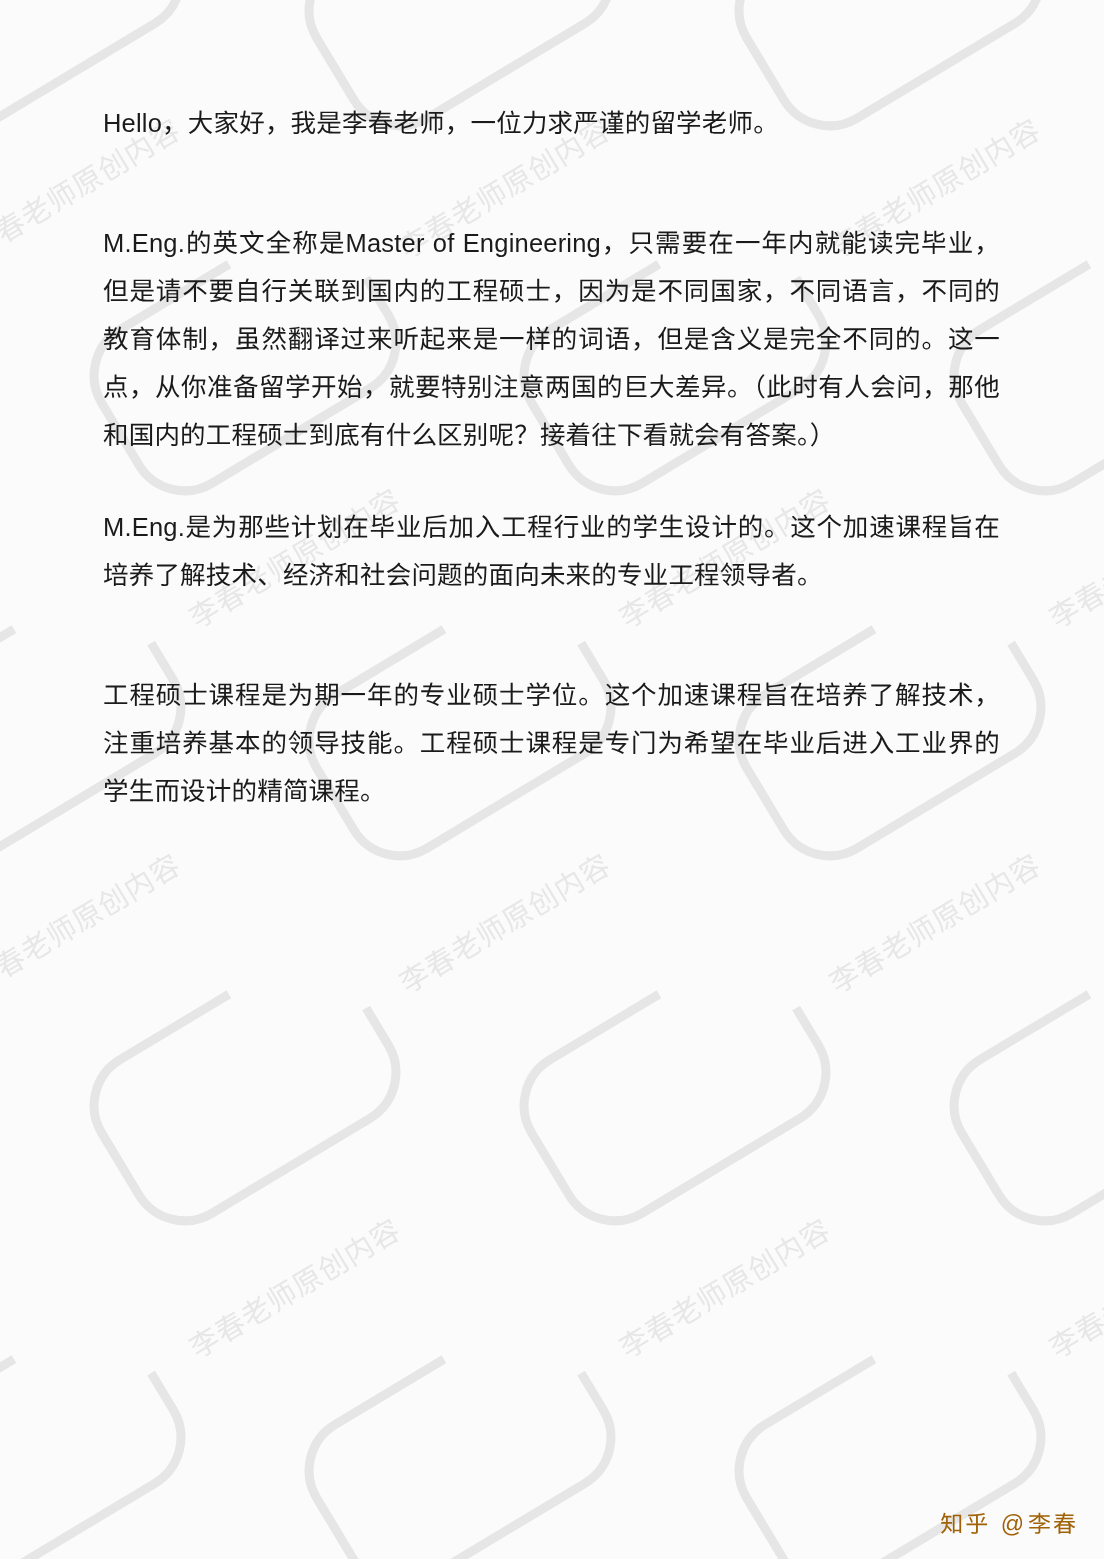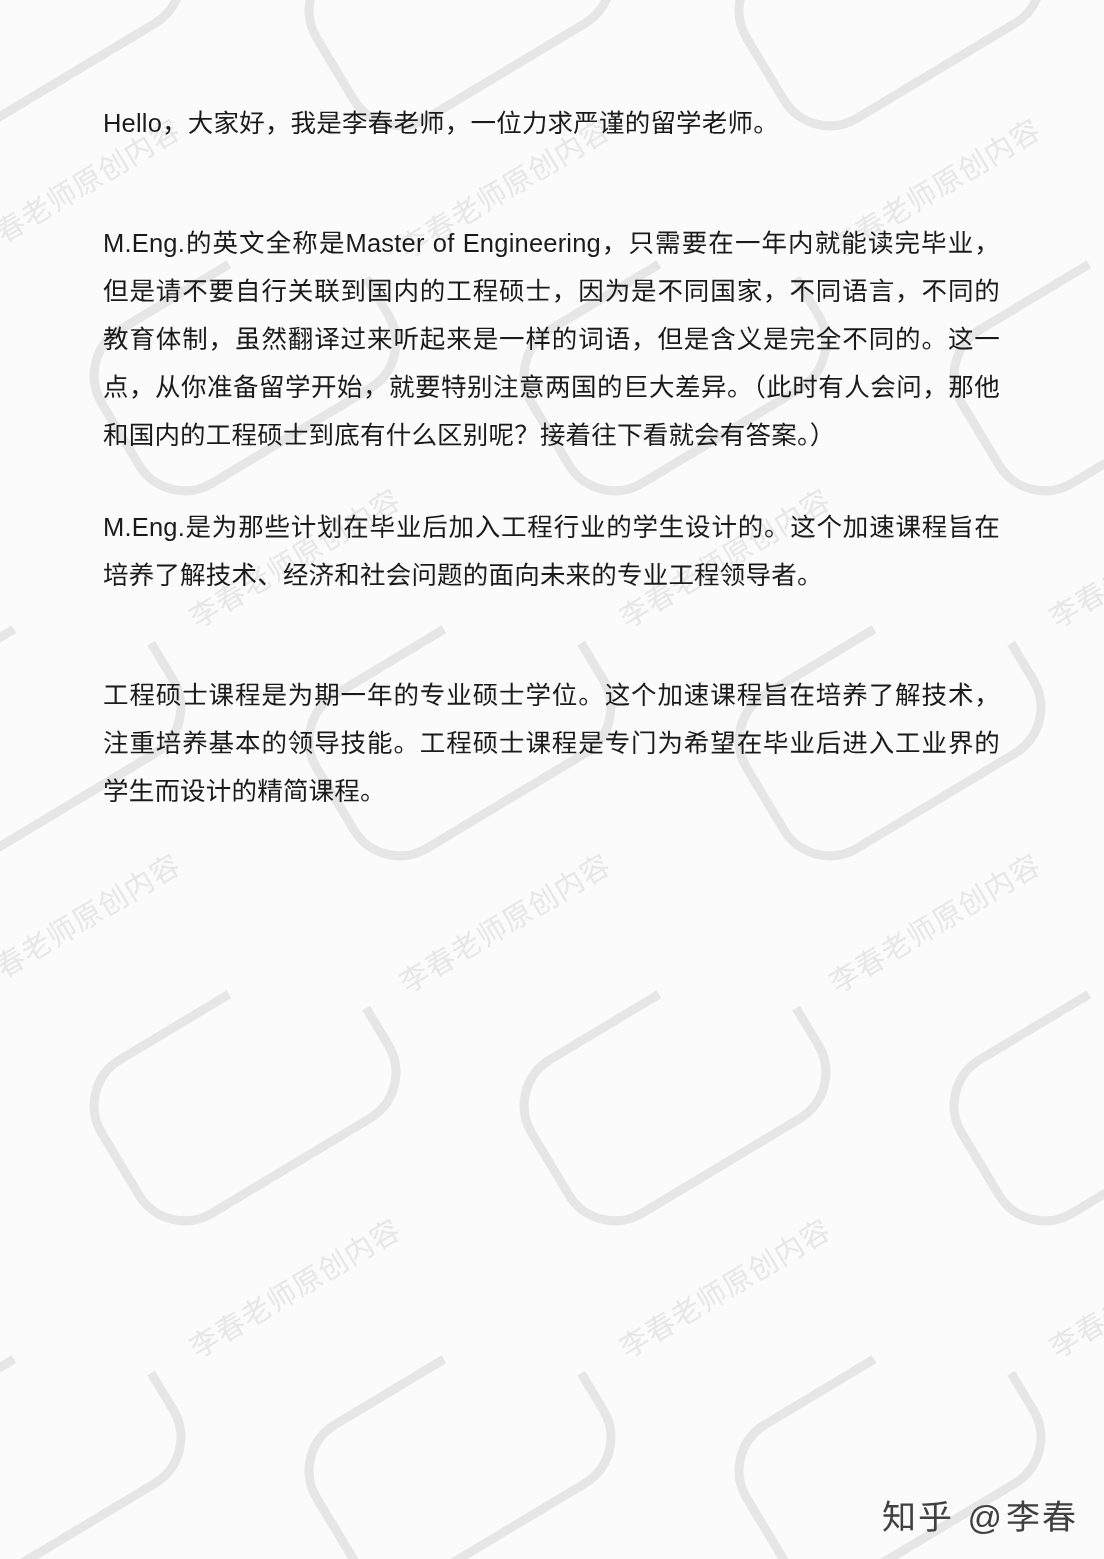--- a/index.html
+++ b/index.html
@@ -89,22 +89,22 @@
 
   .spacer-sm { height: 14px; }
   .spacer-md { height: 28px; }
 
   
   .brand {
     position: absolute;
     right: 26px;
     bottom: 20px;
     z-index: 3;
-    font-size: 34px;
-    color: #404040;
+    font-size: 23px;
+    color: #a16207;
     letter-spacing: 2px;
     white-space: nowrap;
     font-family: "Liberation Sans", "DejaVu Sans", sans-serif;
   }
   .brand .at { margin: 0 2px; }
 </style>
 </head>
 <body>
 
 <div class="page">

